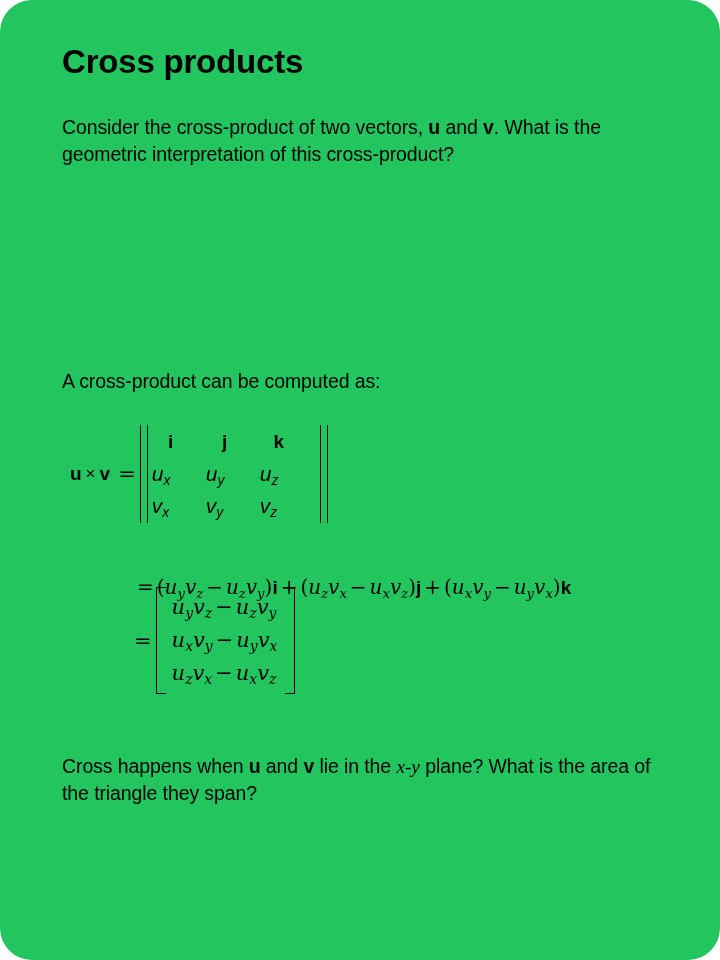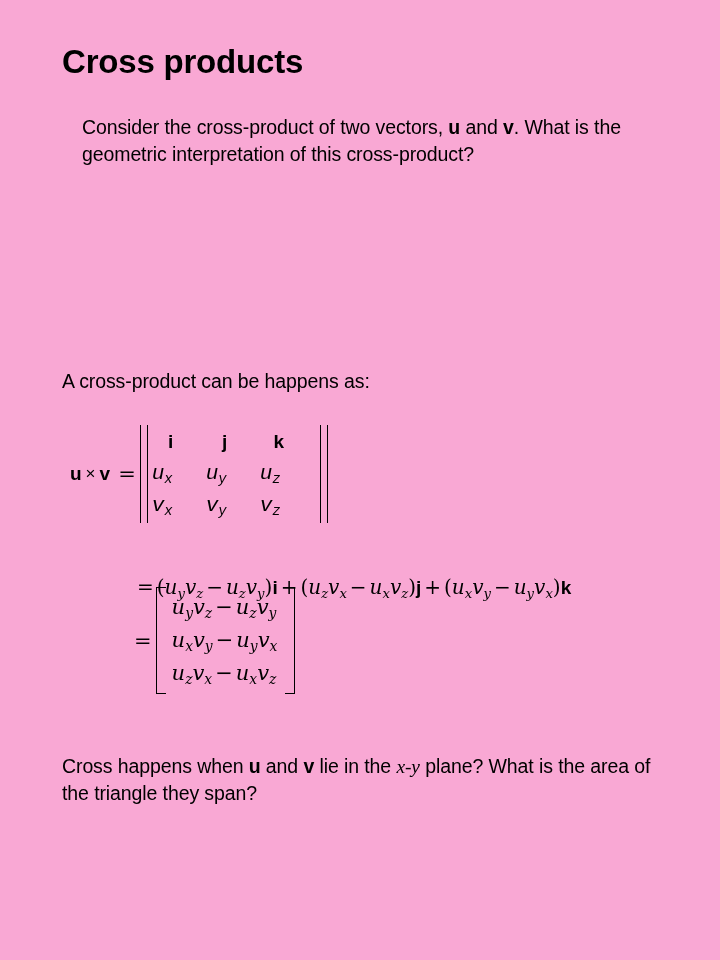--- a/index.html
+++ b/index.html
@@ -12,21 +12,22 @@
     height: 960px;
     position: relative;
     font-family: "Liberation Sans", sans-serif;
     color: #000000;
     overflow: hidden;
   }
 
   .slide {
     position: absolute;
     inset: 0;
-    background: #f9a8d4;
+    background: #22c55e;
+    border-radius: 32px;
   }
 
   
   .slide-title {
     position: absolute;
     left: 62px;
     top: 44px;
     font-size: 33px;
     font-weight: bold;
     letter-spacing: -0.2px;
@@ -38,21 +39,20 @@
   .body-text {
     position: absolute;
     font-size: 19.5px;
     line-height: 27px;
     letter-spacing: -0.1px;
   }
   .para-intro {
     left: 62px;
     top: 114px;
     width: 590px;
-    margin-left: 20px;
   }
   .para-compute {
     left: 62px;
     top: 368px;
     width: 590px;
   }
   .para-question {
     left: 62px;
     top: 753px;
     width: 600px;
@@ -111,21 +111,21 @@
 
   .matrix {
     display: grid;
     grid-template-columns: repeat(3, 54px);
     row-gap: 2px;
     padding: 2px 4px 2px 2px;
   }
   .matrix .cell {
     font-size: 21px;
     font-style: italic;
-    font-family: Liberation Mono, monospace;
+    font-family: Liberation Sans, sans-serif;
     line-height: 30px;
     text-align: left;
     white-space: nowrap;
   }
   .matrix .cell.hdr {
     font-style: normal;
     font-weight: bold;
     font-family: "Liberation Sans", sans-serif;
     font-size: 19px;
     text-align: center;
@@ -196,21 +196,21 @@
 <body>
 
 <div class="slide">
 
   <div class="slide-title">Cross products</div>
 
   <div class="body-text para-intro">
     <span>Consider the cross-product of two vectors, </span><span class="b">u</span><span> and </span><span class="b">v</span><span>.  What is the geometric interpretation of this cross-product?</span>
   </div>
 
-  <div class="body-text para-compute">A cross-product can be happens as:</div>
+  <div class="body-text para-compute">A cross-product can be computed as:</div>
 
   <div class="math-block">
 
     <div class="eq-line1">
       <span class="lhs">
         <span>u</span>
           <span class="times">×</span>
           <span>v</span>
           <span class="eqsign">=</span>
       </span>

